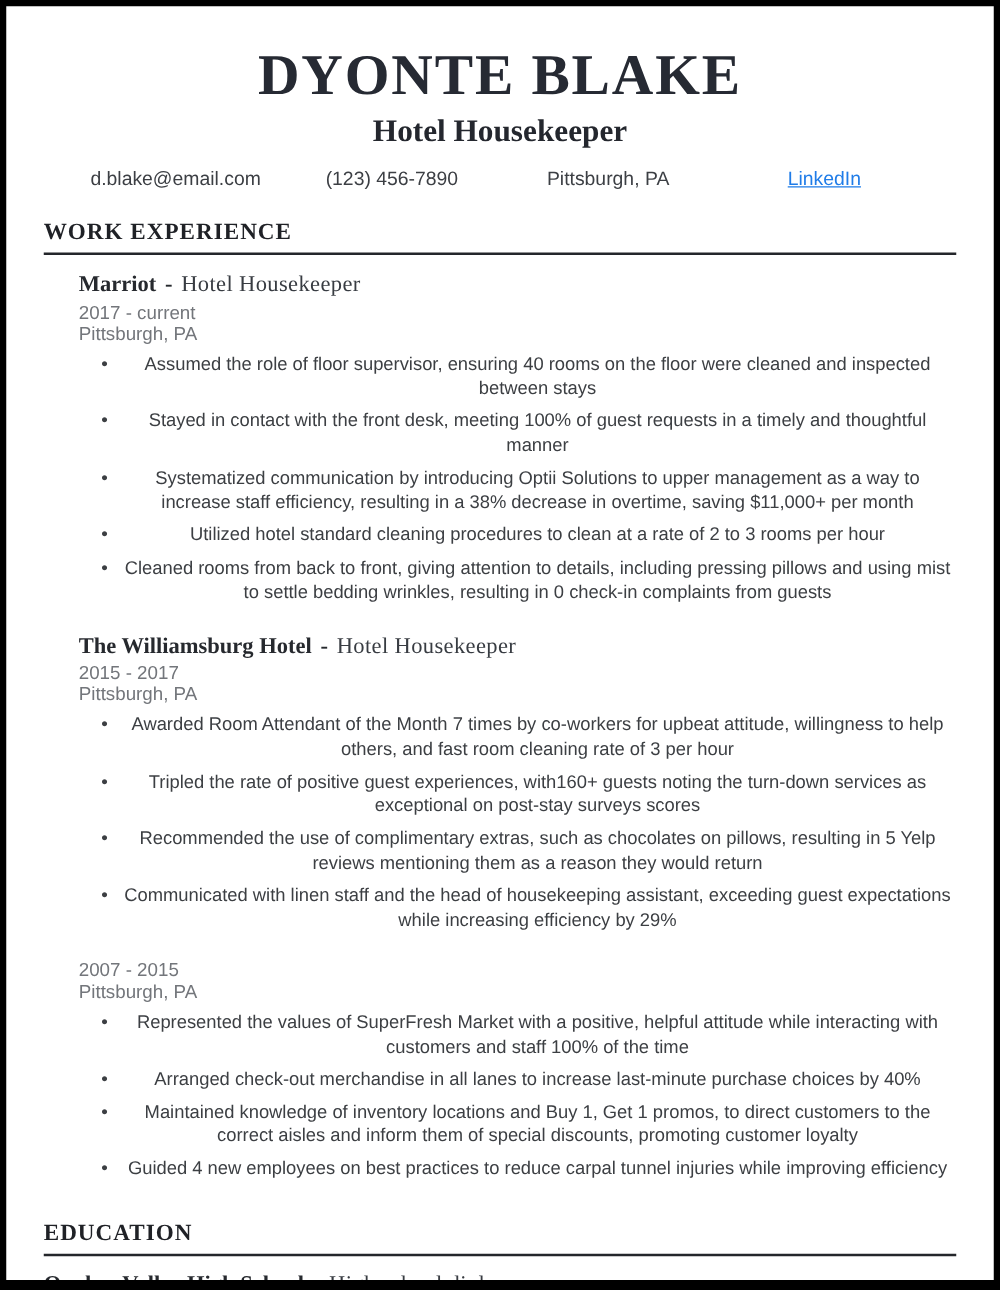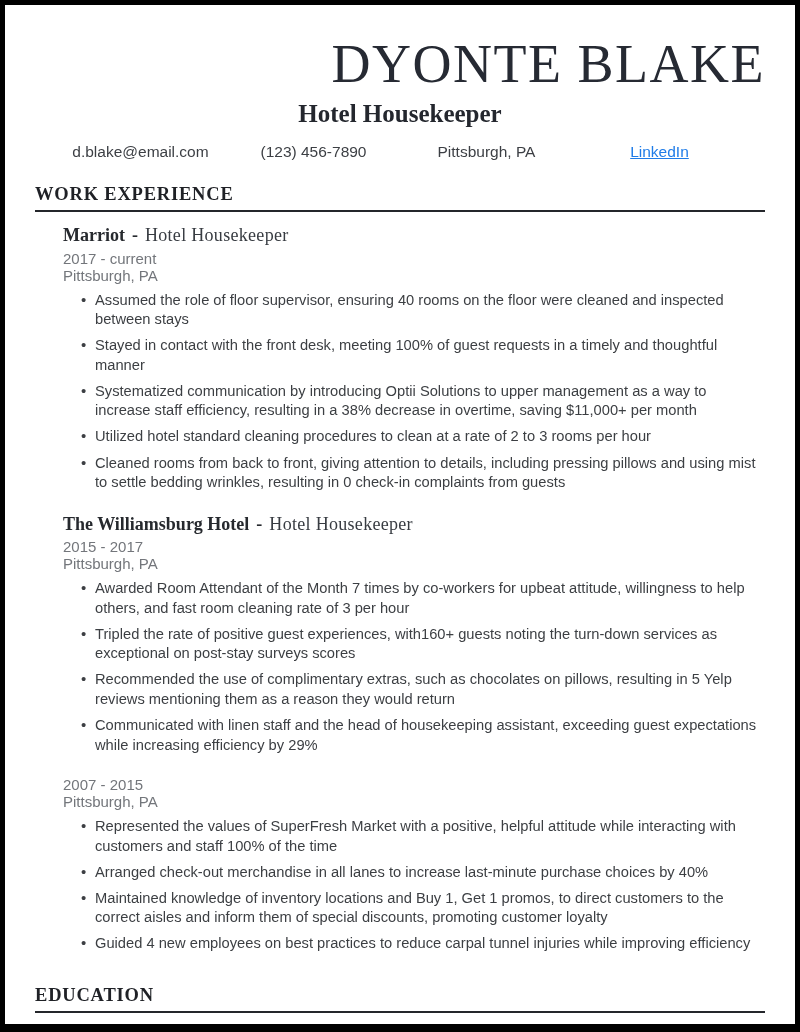--- a/index.html
+++ b/index.html
@@ -14,27 +14,26 @@
     padding: 25px 30px 0 30px;
     font-family: "Liberation Sans", sans-serif;
     color: #3d4045;
     overflow: hidden;
   }
 
   
   .header { text-align: center; }
   .name {
     font-family: "Liberation Serif", serif;
-    font-weight: 400;
-    font-size: 54px;
+    font-weight: 700;
+    font-size: 46px;
     line-height: 1.0;
     letter-spacing: 1.5px;
     color: #262a33;
     margin-top: 7px;
-    text-align: right;
   }
   .job-title {
     font-family: "Liberation Serif", serif;
     font-weight: 700;
     font-size: 25px;
     color: #24272e;
     margin-top: 9px;
   }
   .contact-row {
     width: 692px;
@@ -74,20 +73,21 @@
     flex-direction: column;
   }
   .bullets { list-style: none; margin-top: 7px; }
   .bullets li {
     position: relative;
     padding-left: 32px;
     font-size: 14.7px;
     line-height: 1.33;
     color: #3c3f43;
     margin-bottom: 6.5px;
+    text-align: center;
   }
   .bullets li::before {
     content: "\2022";
     position: absolute;
     left: 18px;
     top: -1px;
     color: #3c3f43;
     font-size: 15px;
   }
 

